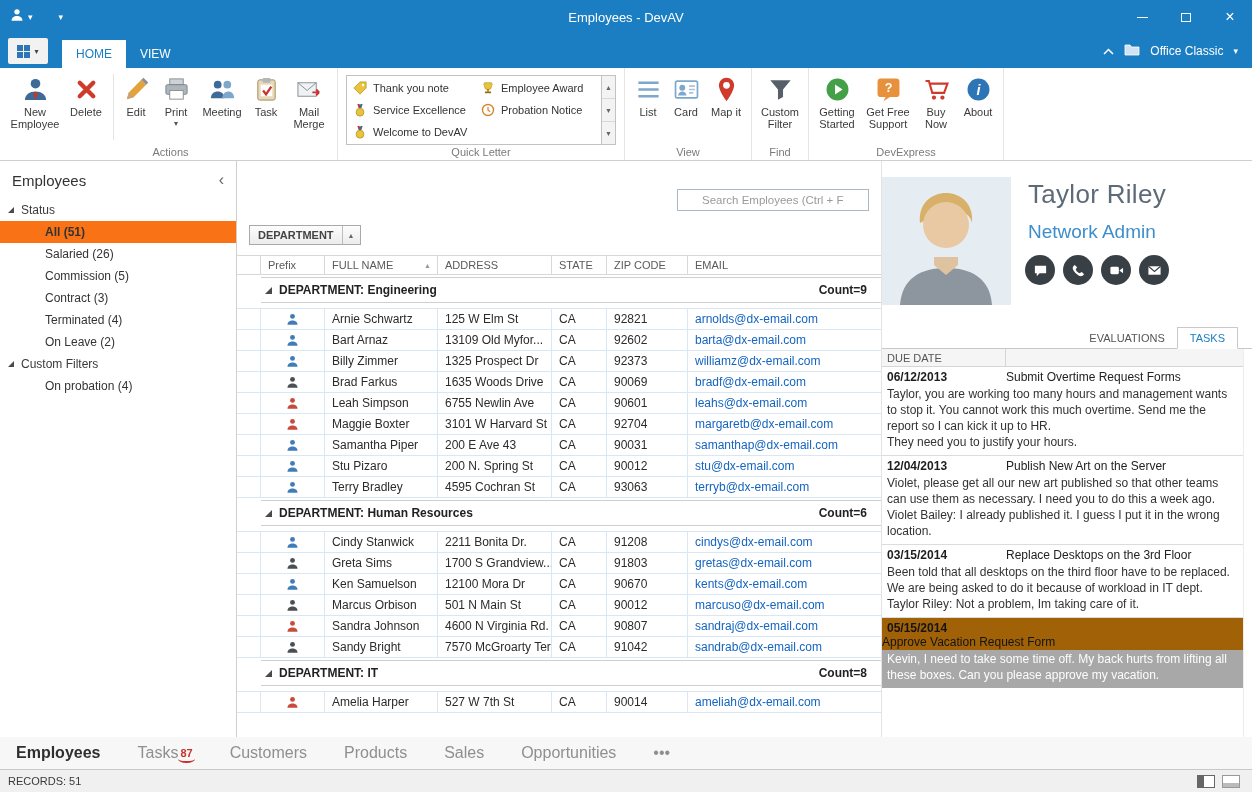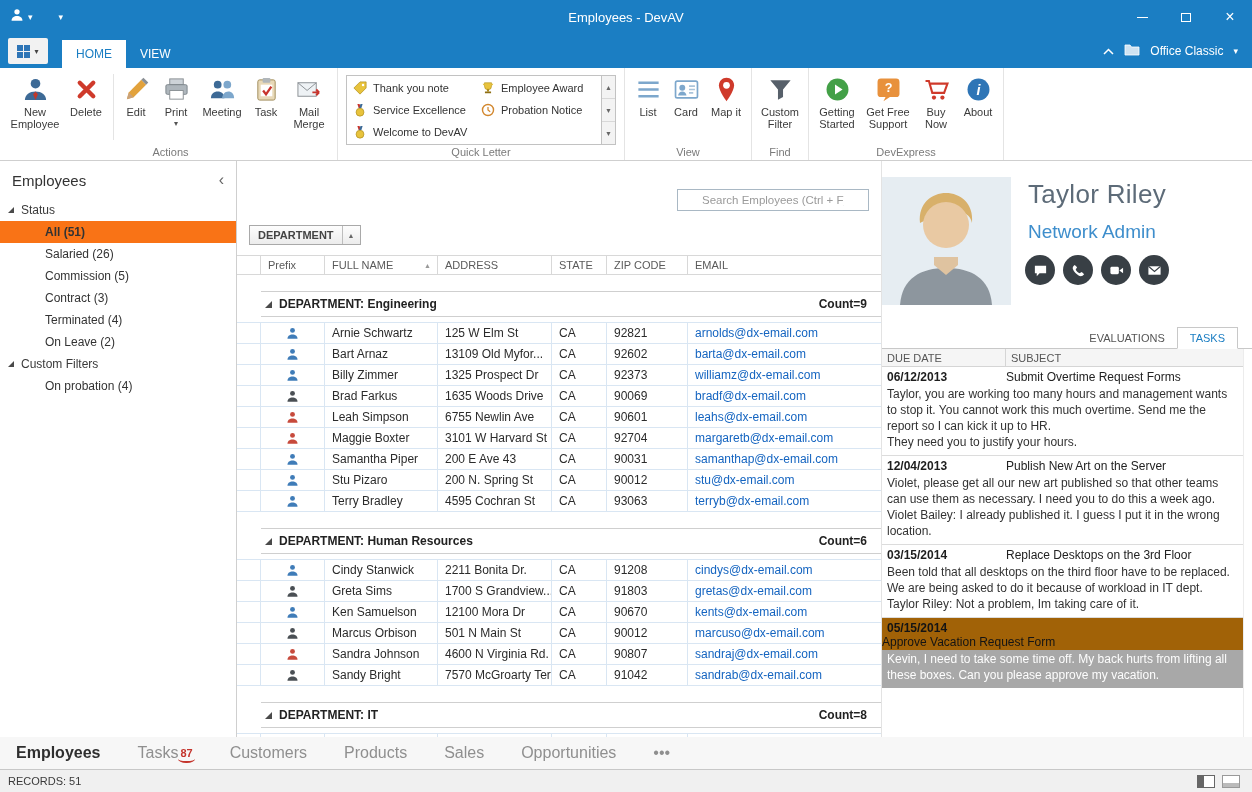--- a/index.html
+++ b/index.html
@@ -70,21 +70,21 @@
   .search-input { width:192px; height:22px; border:1px solid #a9b8c4; font-size:11.5px; padding:0 24px; color:#333; font-family:"Liberation Sans",sans-serif; outline:none; }
   .search-input::placeholder { color:#9a9a9a; }
   .deptbtn { margin:14px 0 0 12px; height:20px; display:inline-flex; align-items:center; align-self:flex-start; border:1px solid #a9a9a9; background:linear-gradient(#fdfdfd,#ececec); font-size:11px; font-weight:bold; color:#444; }
   .deptbtn .txt { padding:0 8px; }
   .deptbtn .sort { border-left:1px solid #bdbdbd; padding:0 5px; font-size:7px; color:#666; align-self:stretch; display:flex; align-items:center; }
   .ghead { margin-top:10px; display:flex; height:20px; border-top:1px solid #d8d8d8; border-bottom:1px solid #d8d8d8; }
   .ghead .hc { font-size:11px; color:#5a5a5a; display:flex; align-items:center; padding-left:7px; border-right:1px solid #d8d8d8; }
   .ghead .hc .sort { margin-left:auto; margin-right:6px; font-size:7px; color:#999; }
   .c0{width:24px; padding-left:0;} .c1{width:64px;} .c2{width:113px;} .c3{width:114px;} .c4{width:55px;} .c5{width:81px;} .c6{width:193px; border-right:none !important;}
   #grid-body { flex:1; overflow:hidden; }
-  .group-row { margin-left:24px; margin-top:16px; height:26px; display:flex; align-items:center; border-top:1px solid #cfcfcf; border-bottom:1px solid #cfcfcf; font-size:12px; font-weight:bold; color:#222; }
+  .group-row { margin-left:24px; margin-top:2px; height:26px; display:flex; align-items:center; border-top:1px solid #cfcfcf; border-bottom:1px solid #cfcfcf; font-size:12px; font-weight:bold; color:#222; }
   .group-row .tri { margin:0 7px 0 4px; }
   .group-row .gcount { margin-left:auto; margin-right:14px; }
   .rows { margin-top:5px; border-top:1px solid #d9e6f3; }
   .grow { display:flex; height:21px; border-bottom:1px solid #d9e6f3; }
   .grow .c { border-right:1px solid #d9e6f3; font-size:12px; color:#2b2b2b; line-height:20px; padding-left:7px; overflow:hidden; white-space:nowrap; }
   .grow .c1 { display:flex; align-items:center; justify-content:center; padding-left:0; }
   .grow .email { color:#1464c0; }
 
   
   .detailpanel { flex:1; border-left:1px solid #e3e3e3; background:#fff; display:flex; flex-direction:column; min-width:0; }
@@ -733,21 +733,20 @@
           </span>
         </div>
       </div>
       <div class="dtabs">
         <span class="dtab">EVALUATIONS</span>
         <span class="dtab active">TASKS</span>
       </div>
       <div class="tasks-wrap">
         <div class="thead">
           <span class="tc due">DUE DATE</span>
-          <span class="tc subj">SUBJECT</span>
         </div>
         <div id="task-list">
             <div class="task">
               <div class="t-head">
                 <span class="t-due">06/12/2013</span>
                 <span class="t-subj">Submit Overtime Request Forms</span>
               </div>
               <div class="t-body">Taylor, you are working too many hours and management wants to stop it. You cannot work this much overtime. Send me the report so I can kick it up to HR.
 They need you to justify your hours.</div>
             </div>

